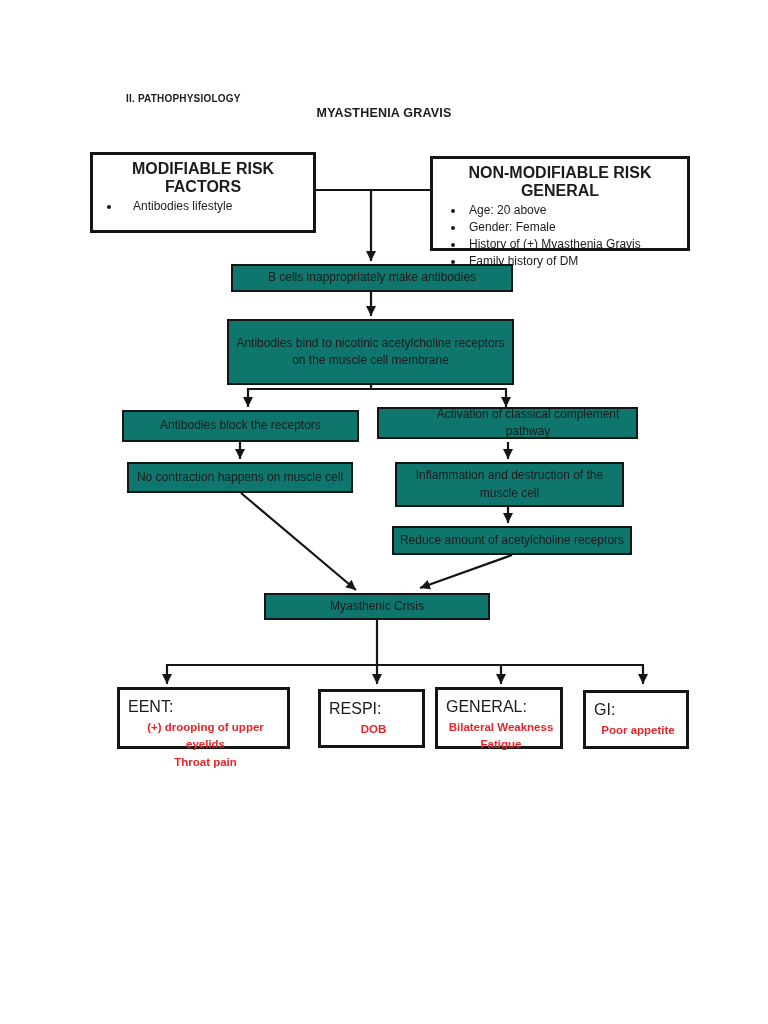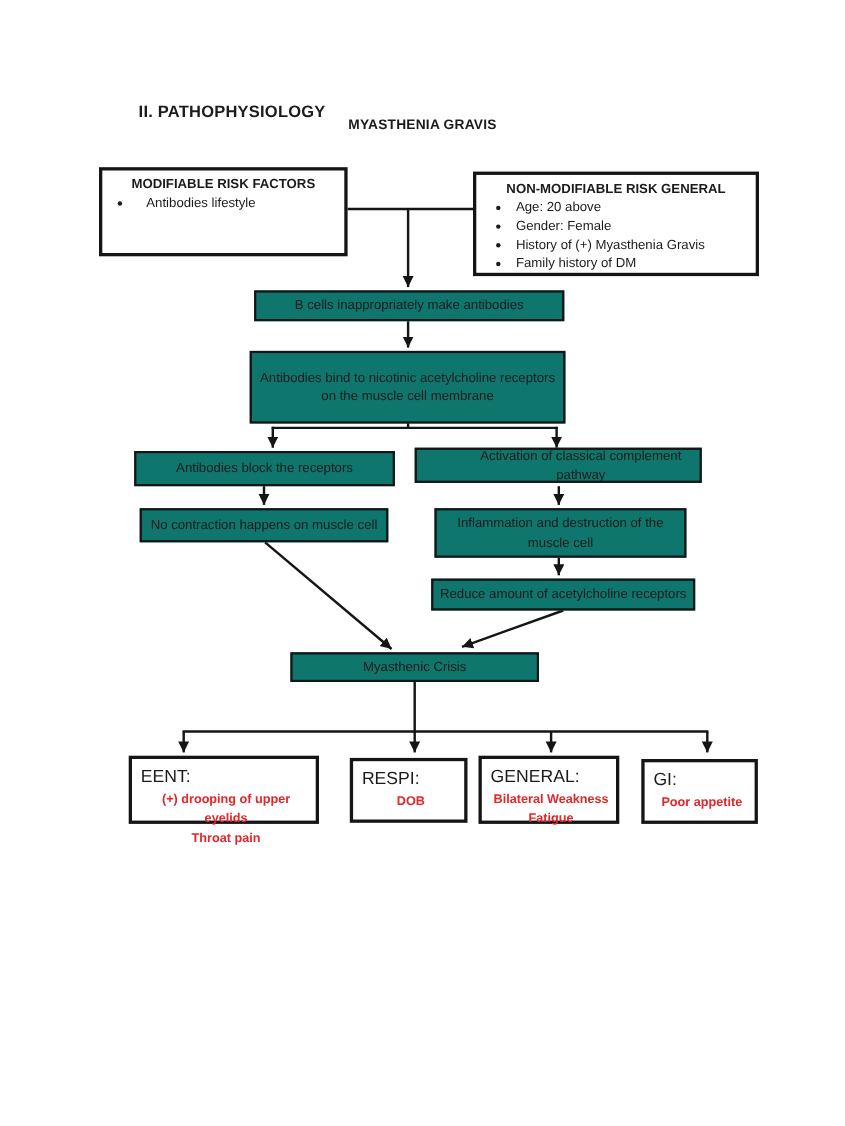--- a/index.html
+++ b/index.html
@@ -14,21 +14,21 @@
     color: var(--ink);
   }
   .page {
     position: relative;
     width: 768px; height: 1024px;
     background: #ffffff;
     overflow: hidden;
   }
   .section-heading {
     position: absolute; left: 90px; top: 93px;
-    font-size: 15px; font-weight: 700; letter-spacing: .2px; padding-left: 36px;
+    font-size: 10px; font-weight: 700; letter-spacing: .2px; padding-left: 36px;
   }
   .diagram-title {
     position: absolute; left: 0; top: 106px; width: 768px;
     text-align: center; font-size: 12.5px; font-weight: 700; letter-spacing: .2px;
   }
   svg.connectors {
     position: absolute; left: 0; top: 0; width: 768px; height: 1024px;
   }
   .box {
     position: absolute;
@@ -40,21 +40,21 @@
   }
   .box.col { flex-direction: column; }
   .riskbox {
     position: absolute;
     background: #ffffff;
     border: 3px solid #151515;
     font-size: 12px;
     padding: 5px 8px 4px 8px;
   }
   .riskbox .risk-title {
-    text-align: center; font-weight: 700; font-size: 12px; margin-bottom: 2px;
+    text-align: center; font-weight: 700; font-size: 16px; margin-bottom: 2px;
   }
   .riskbox ul { list-style: disc; margin-left: 24px; }
   .riskbox li { line-height: 1.42; padding-left: 4px; }
   .riskbox.modifiable ul { margin-left: 20px; }
   .riskbox.modifiable li { padding-left: 12px; }
   .outbox {
     position: absolute;
     background: #ffffff;
     border: 3px solid #151515;
     padding: 5px 4px 4px 8px;

